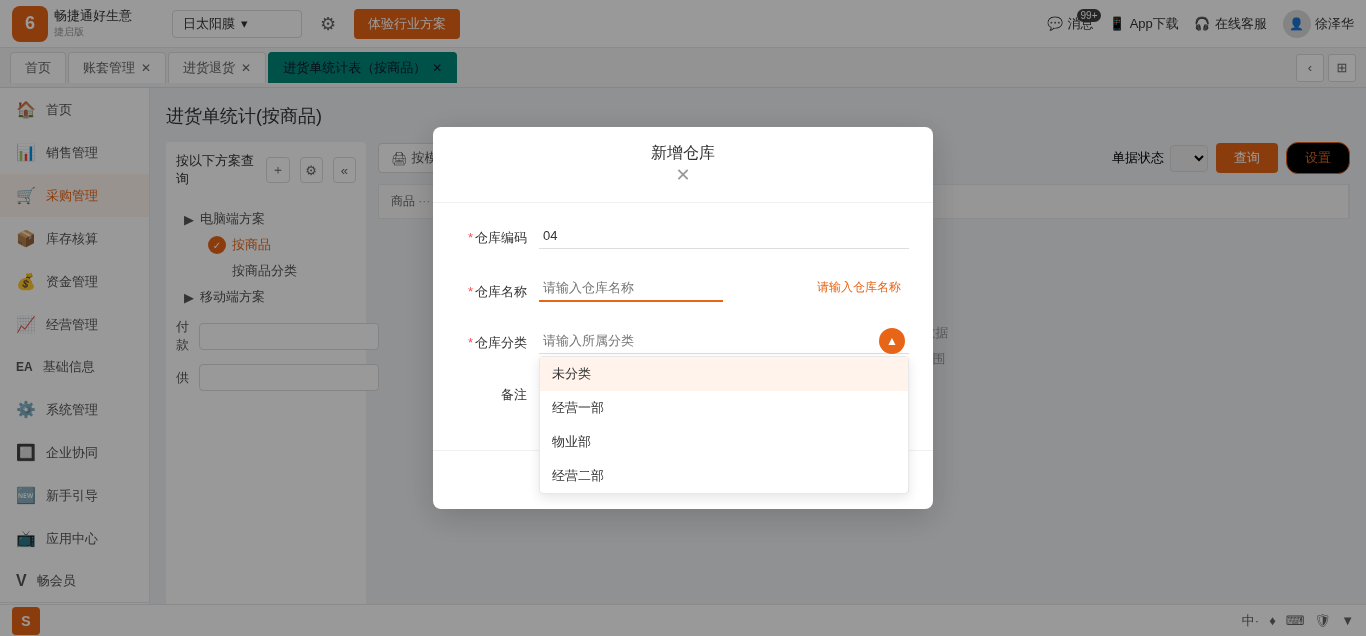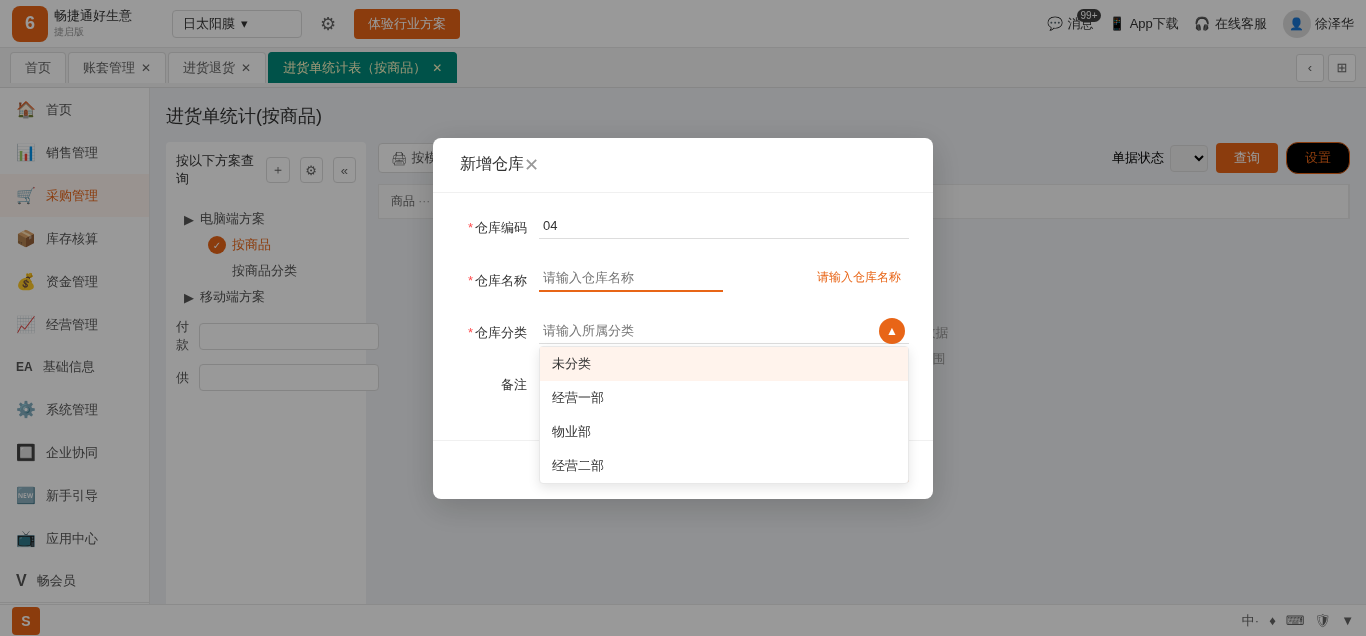--- a/index.html
+++ b/index.html
@@ -82,21 +82,21 @@
       background: #fff;
       border: 1px solid #e0e0e0;
       border-bottom: none;
       border-radius: 4px 4px 0 0;
       cursor: pointer;
       font-size: 13px; color: #666;
       position: relative;
     }
     .tab-item.active {
       background: #00897b;
-      color: #fef9c3;
+      color: #0f172a;
       border-color: #00897b;
     }
     .tab-close {
       font-size: 12px; cursor: pointer; color: inherit;
     }
     .tab-spacer { flex: 1; }
     .tab-controls { display: flex; gap: 4px; }
     .tab-ctrl-btn {
       width: 28px; height: 28px; border: 1px solid #ddd; background: #fff;
       border-radius: 3px; display: flex; align-items: center; justify-content: center;
@@ -210,24 +210,24 @@
     }
     .modal {
       background: #fff;
       border-radius: 8px;
       width: 500px;
       box-shadow: 0 8px 32px rgba(0,0,0,0.18);
       overflow: visible;
       position: relative;
     }
     .modal-header {
-      display: flex; align-items: center; 
+      display: flex; align-items: center; justify-content: space-between;
       padding: 16px 27px;
       border-bottom: 1px solid #f0f0f0;
-      font-size: 16px; font-weight: 500; color: #333;
+      font-size: 16px; font-weight: 500; color: #333; flex-direction: column;
     }
     .modal-close {
       cursor: pointer; color: #999; font-size: 18px;
     }
     .modal-body {
       padding: 20px 24px;
     }
     .form-field {
       display: flex; align-items: flex-start;
       margin-bottom: 26px; gap: 12px;

